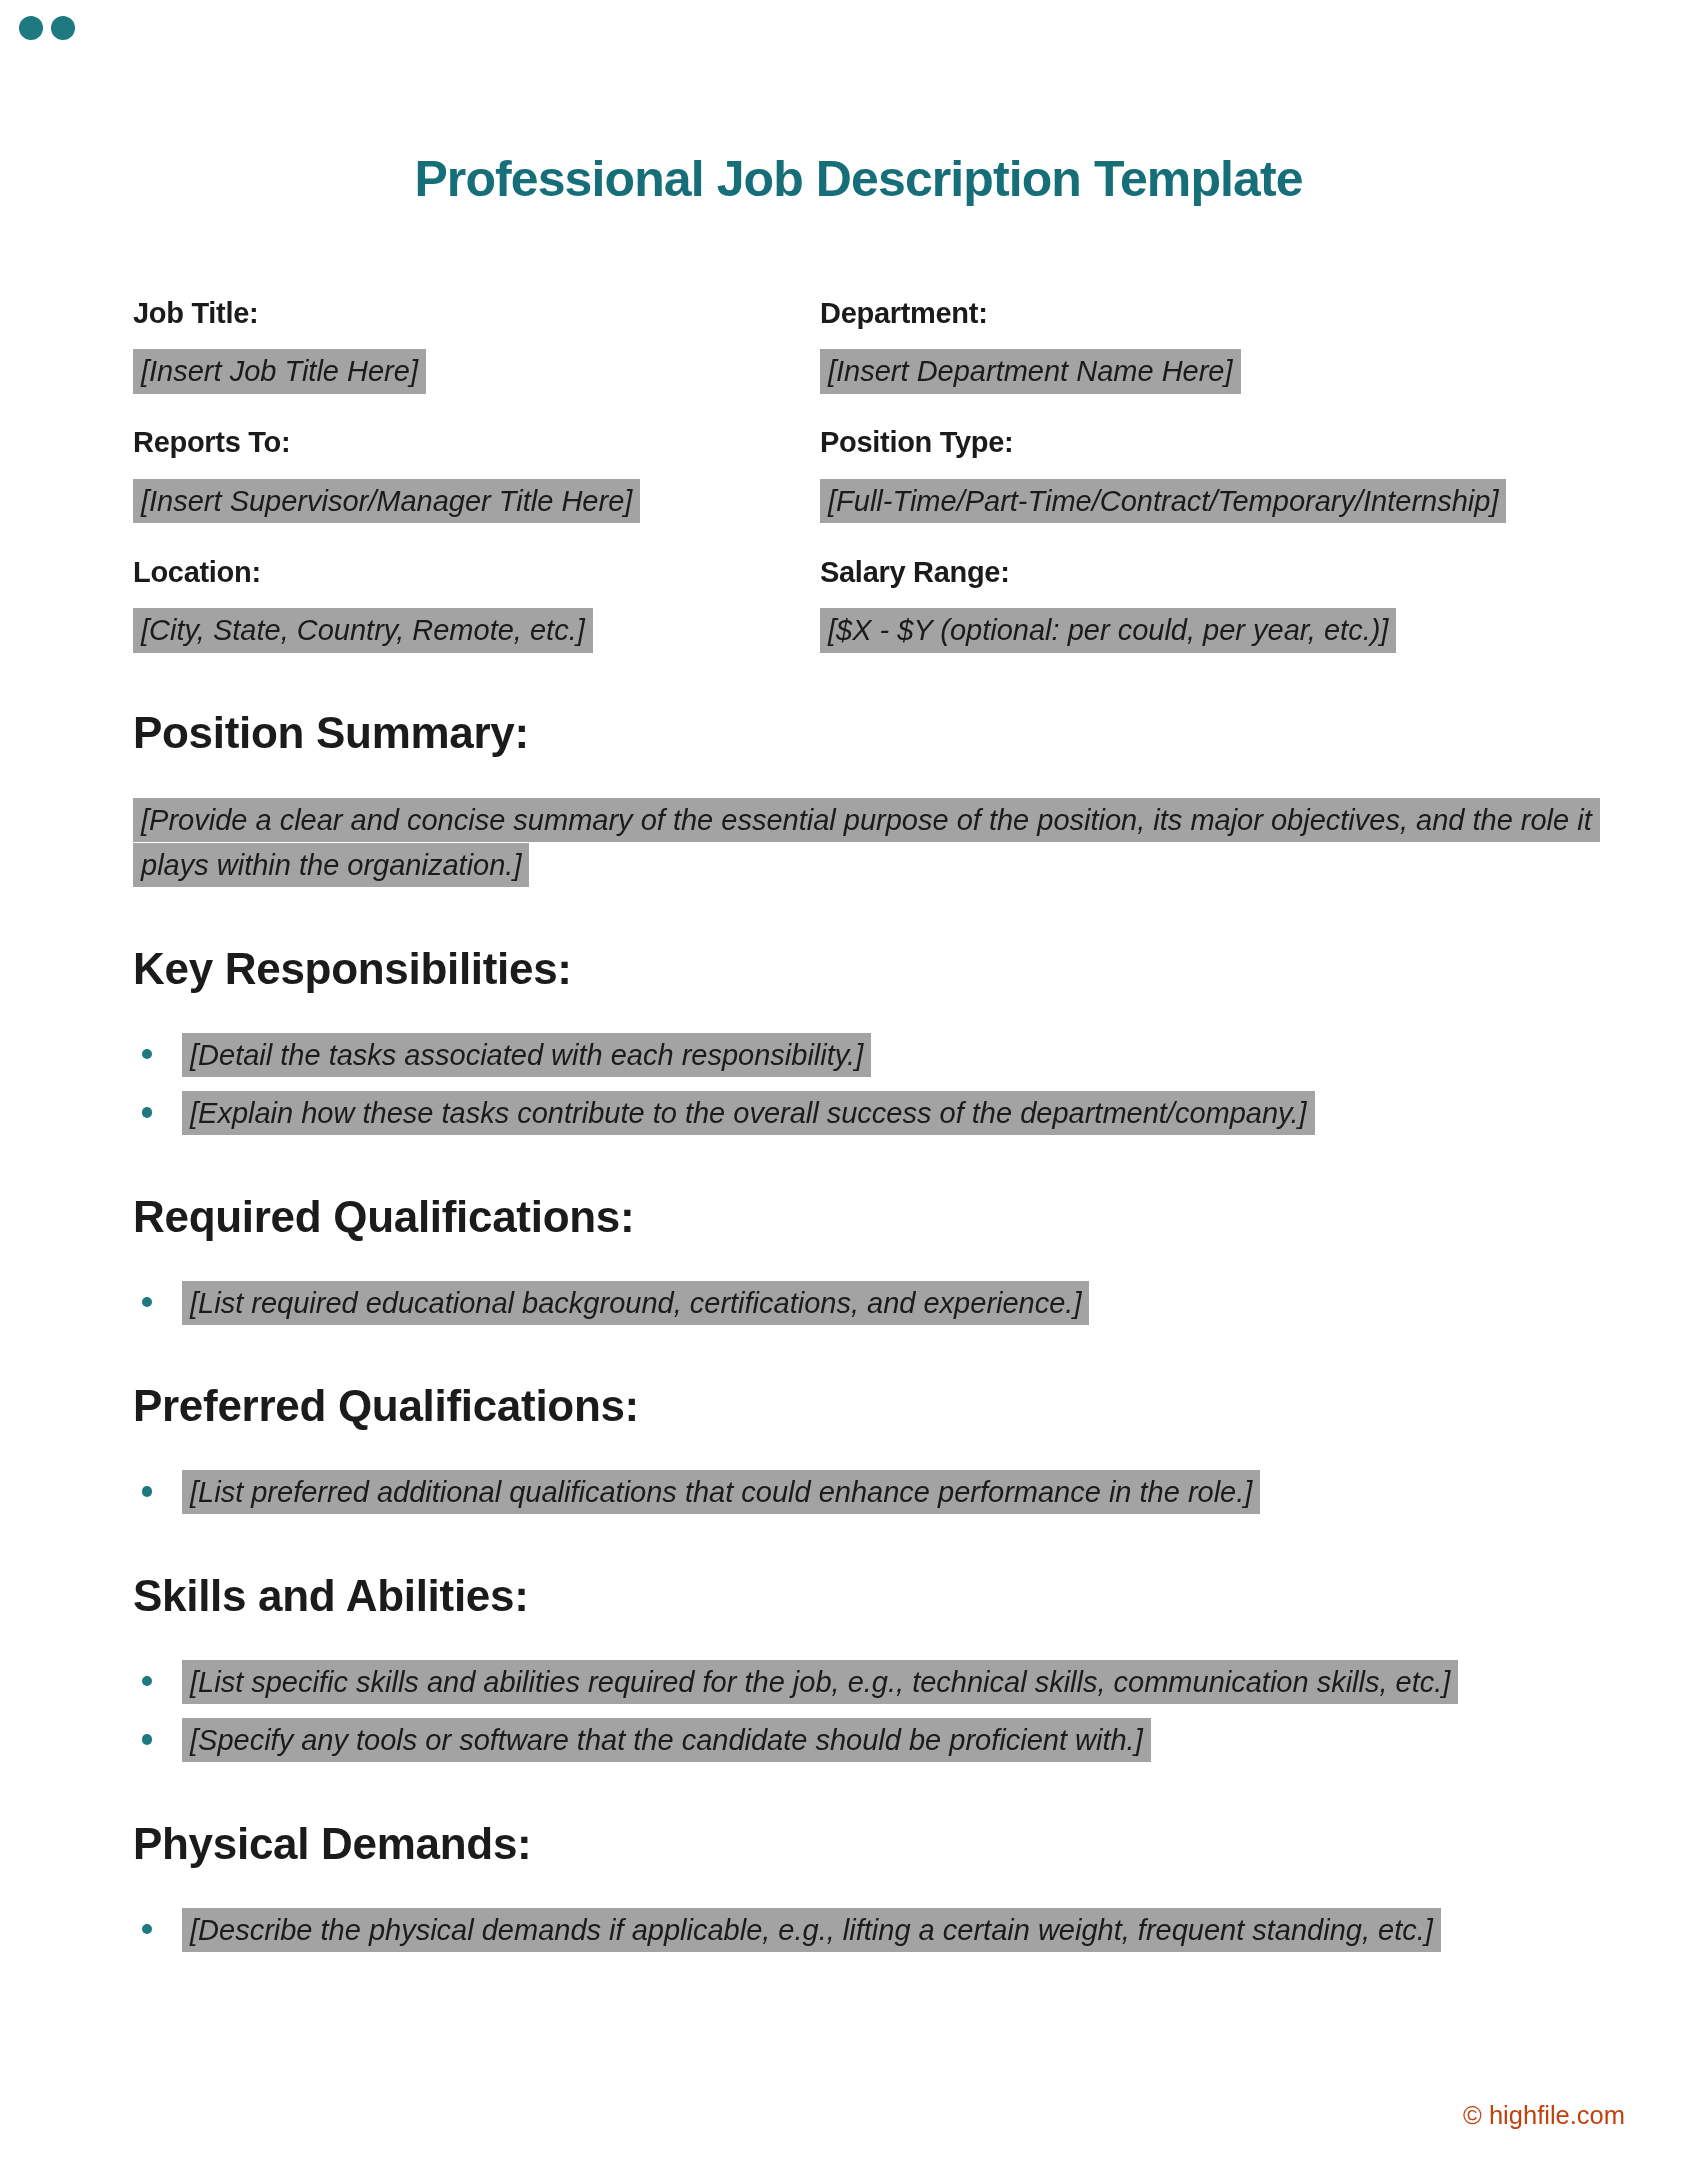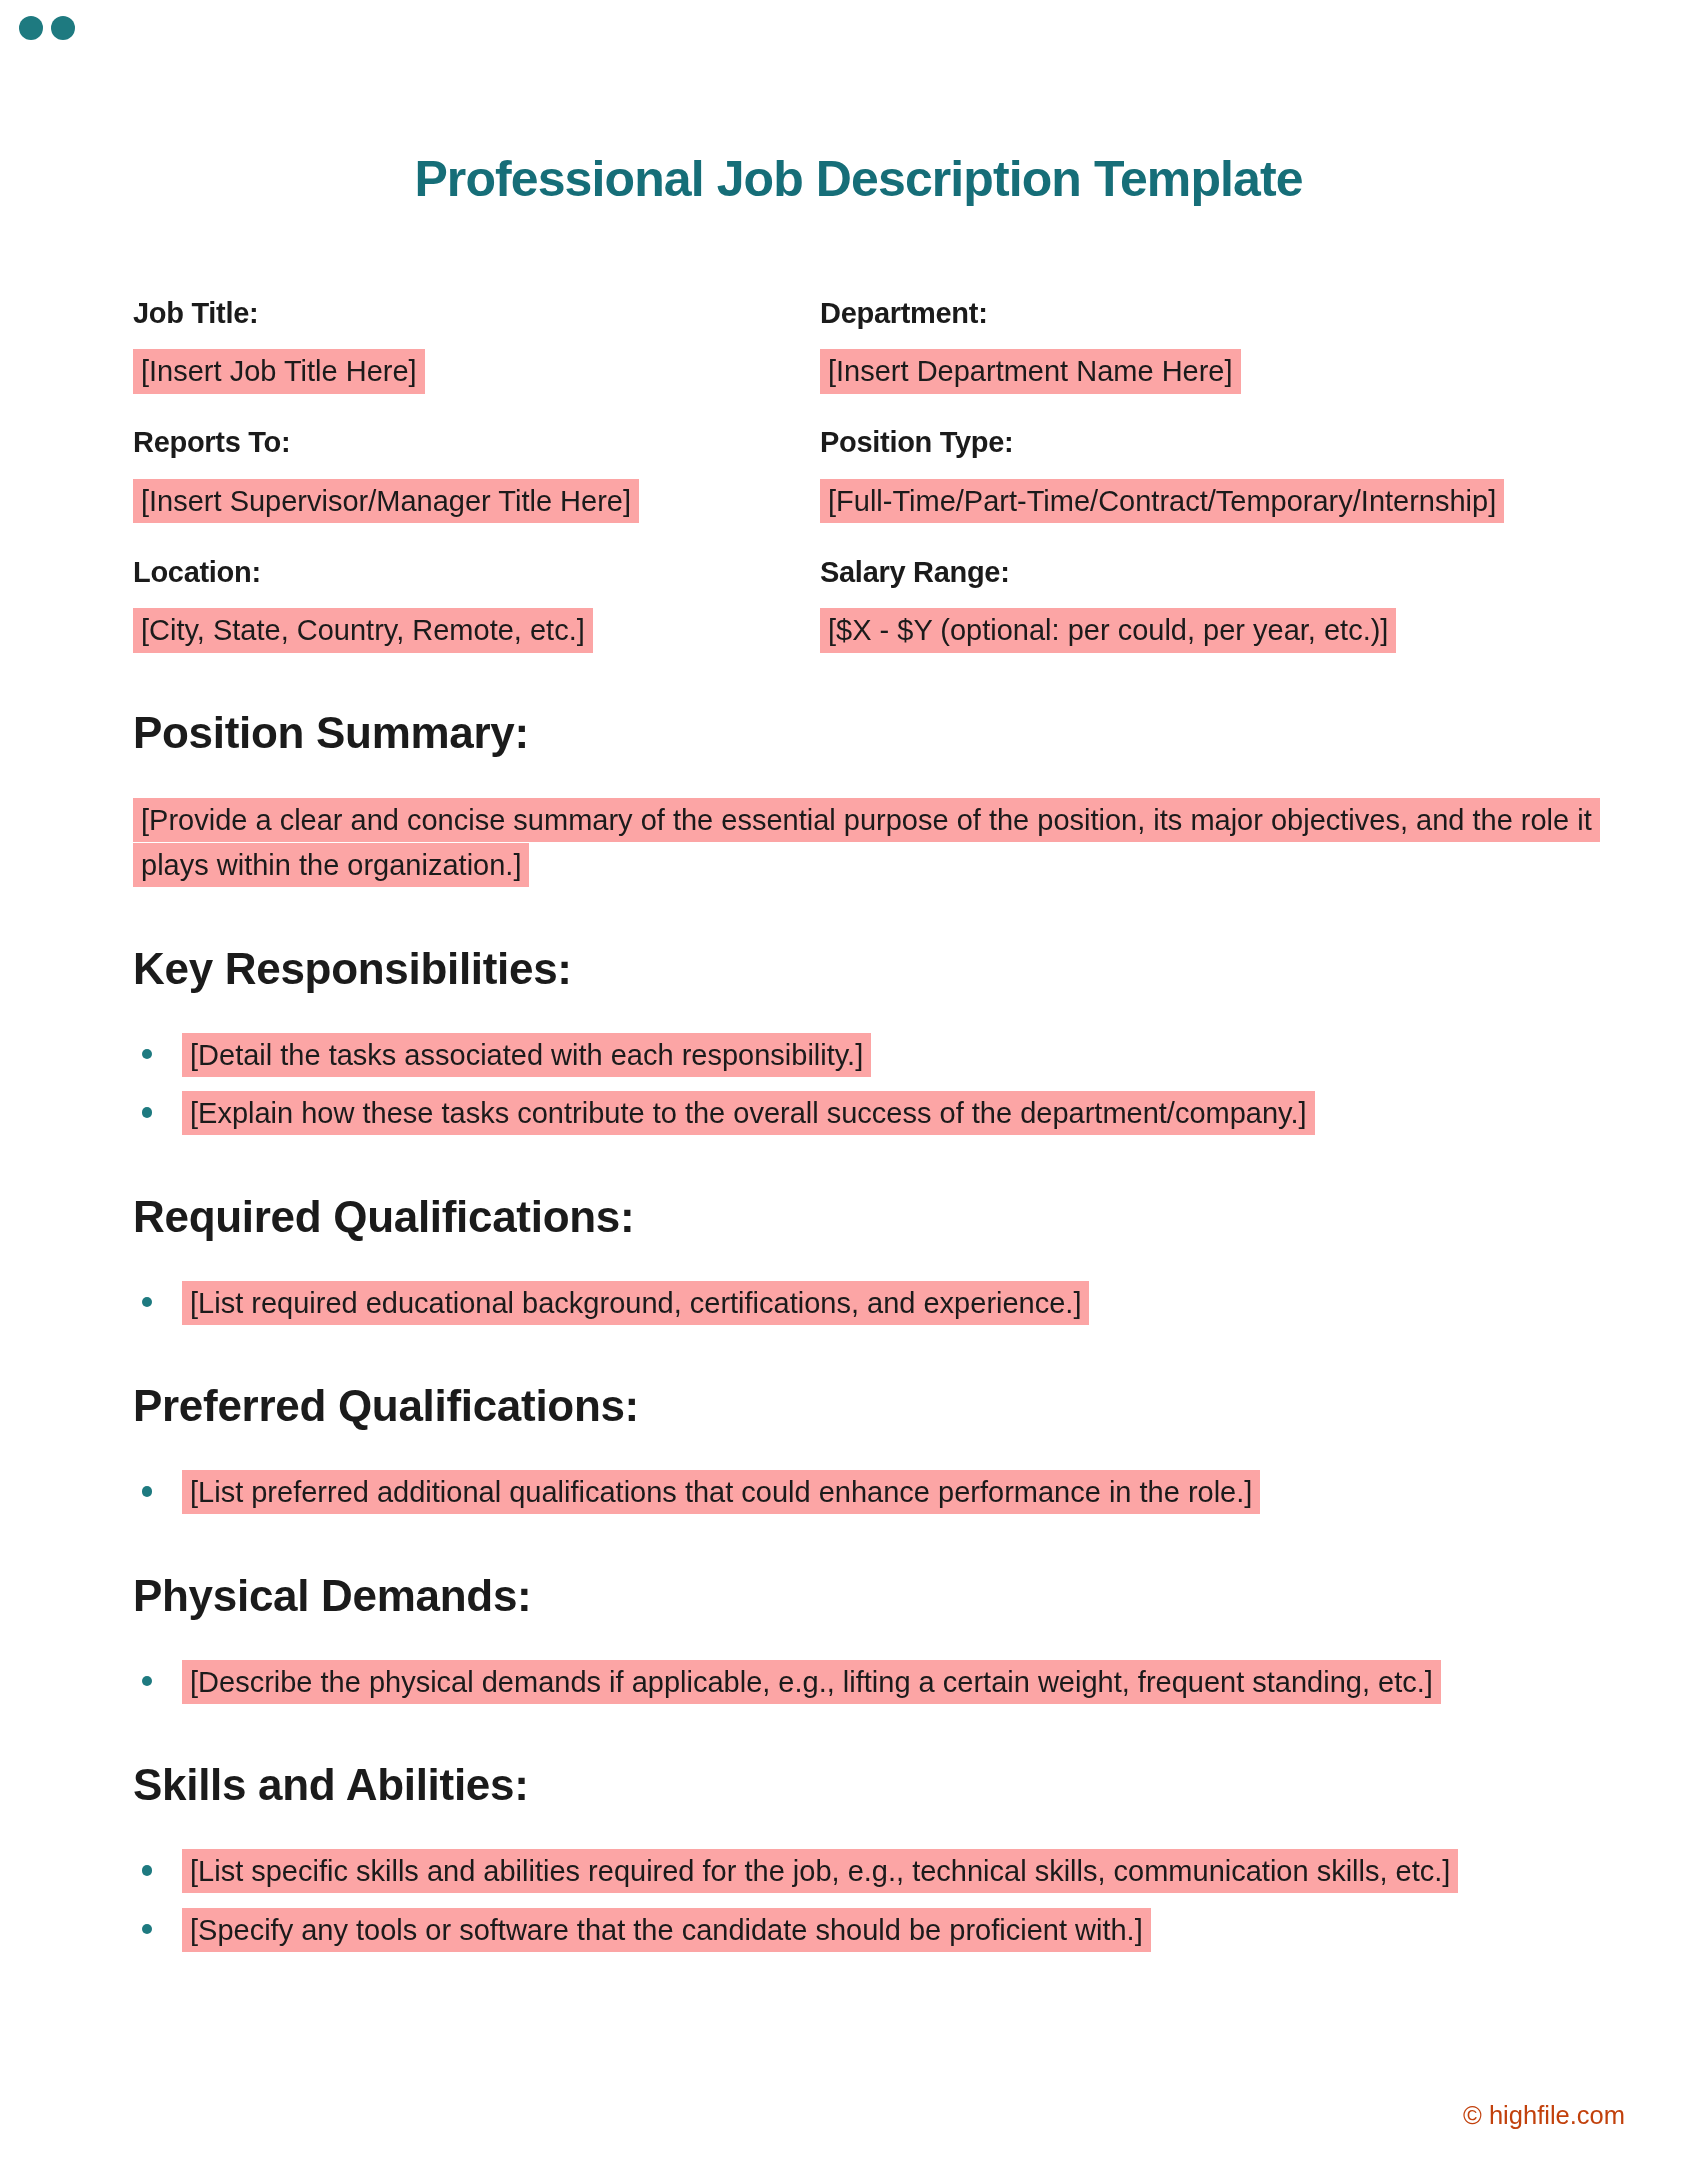--- a/index.html
+++ b/index.html
@@ -26,24 +26,25 @@
   }
 
   .content { margin: 88px 40px 0 133px; max-width: 1468px; }
 
   .fields-grid { display: grid; grid-template-columns: 687px auto; }
   .field { margin-bottom: 32px; }
   .field-label { font-size: 29px; font-weight: 700; margin-bottom: 21px; letter-spacing: -0.3px; }
   .field-value { font-size: 29px; }
 
   .highlight {
-    background: #fca5a5;
+    background: #a3a3a3;
     padding: 6.1px 8px;
     line-height: 1.5;
     box-decoration-break: clone;
+    font-style: italic;
     -webkit-box-decoration-break: clone;
   }
 
   .section-heading {
     font-size: 44px; font-weight: 700;
     letter-spacing: -0.3px;
     margin: 56px 0 40px 0;
   }
   .section:first-child .section-heading { margin-top: 23px; }
 
@@ -170,43 +171,43 @@
     <div class="section-body">
             <ul class="bullet-list">
   <li class="bullet-item">
     <span class="highlight">[List preferred additional qualifications that could enhance performance in the role.]</span>
   </li>
 </ul>
           </div>
   </div>
 
   <div class="section">
+    <h2 class="section-heading">Skills and Abilities:</h2>
+    <div class="section-body">
+            <ul class="bullet-list">
+  <li class="bullet-item">
+    <span class="highlight">[List specific skills and abilities required for the job, e.g., technical skills, communication skills, etc.]</span>
+  </li>
+
+  <li class="bullet-item">
+    <span class="highlight">[Specify any tools or software that the candidate should be proficient with.]</span>
+  </li>
+</ul>
+          </div>
+  </div>
+
+  <div class="section">
     <h2 class="section-heading">Physical Demands:</h2>
     <div class="section-body">
             <ul class="bullet-list">
   <li class="bullet-item">
     <span class="highlight">[Describe the physical demands if applicable, e.g., lifting a certain weight, frequent standing, etc.]</span>
   </li>
 </ul>
           </div>
   </div>
-
-  <div class="section">
-    <h2 class="section-heading">Skills and Abilities:</h2>
-    <div class="section-body">
-            <ul class="bullet-list">
-  <li class="bullet-item">
-    <span class="highlight">[List specific skills and abilities required for the job, e.g., technical skills, communication skills, etc.]</span>
-  </li>
-
-  <li class="bullet-item">
-    <span class="highlight">[Specify any tools or software that the candidate should be proficient with.]</span>
-  </li>
-</ul>
-          </div>
-  </div>
 </div>
   </div>
 
   <div class="footer">© highfile.com</div>
 
 </div>
 
 
 </body></html>

